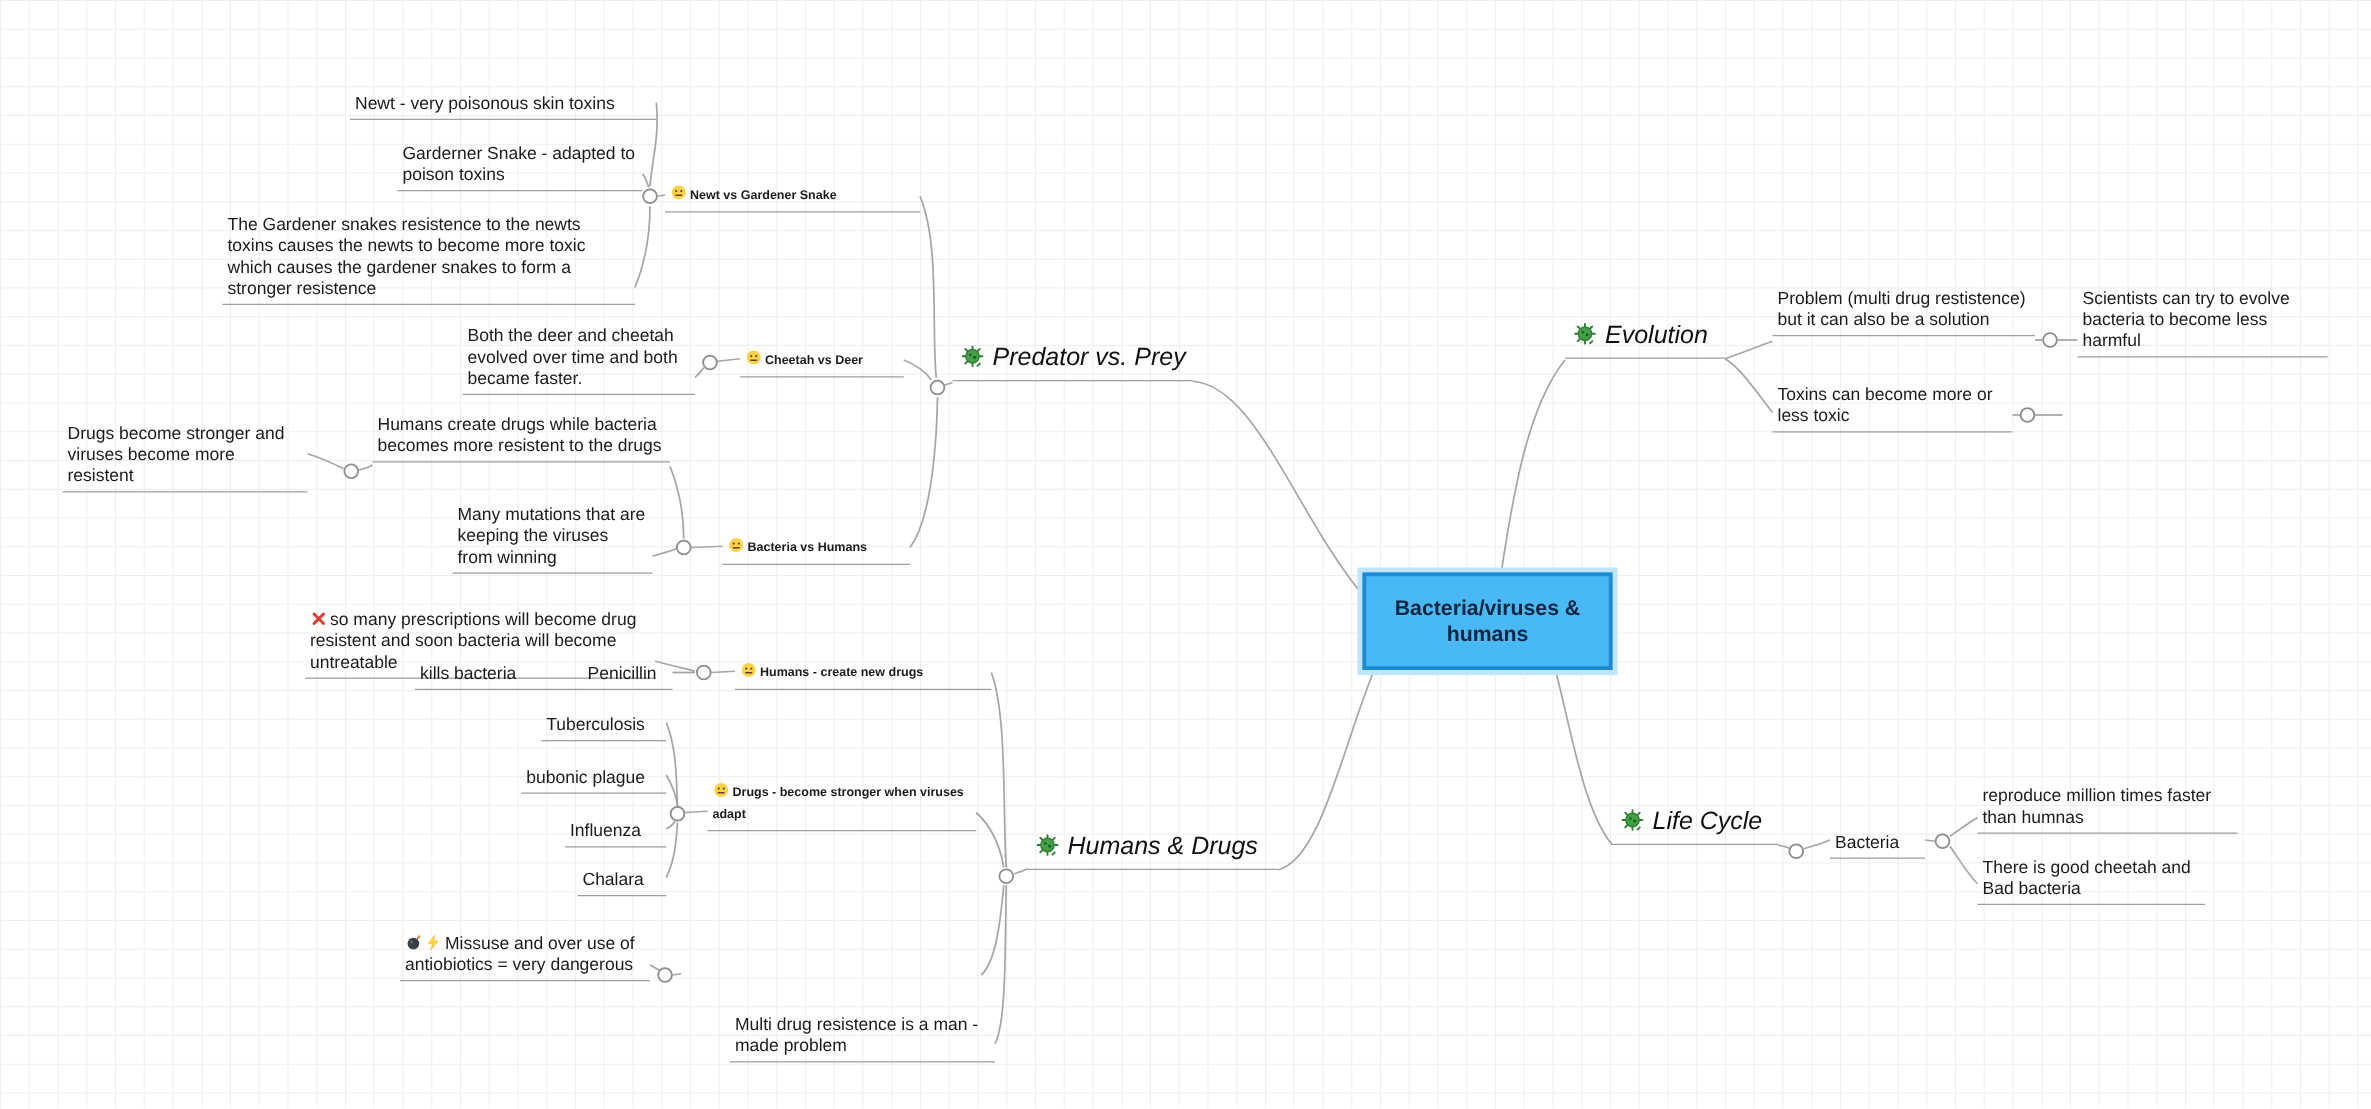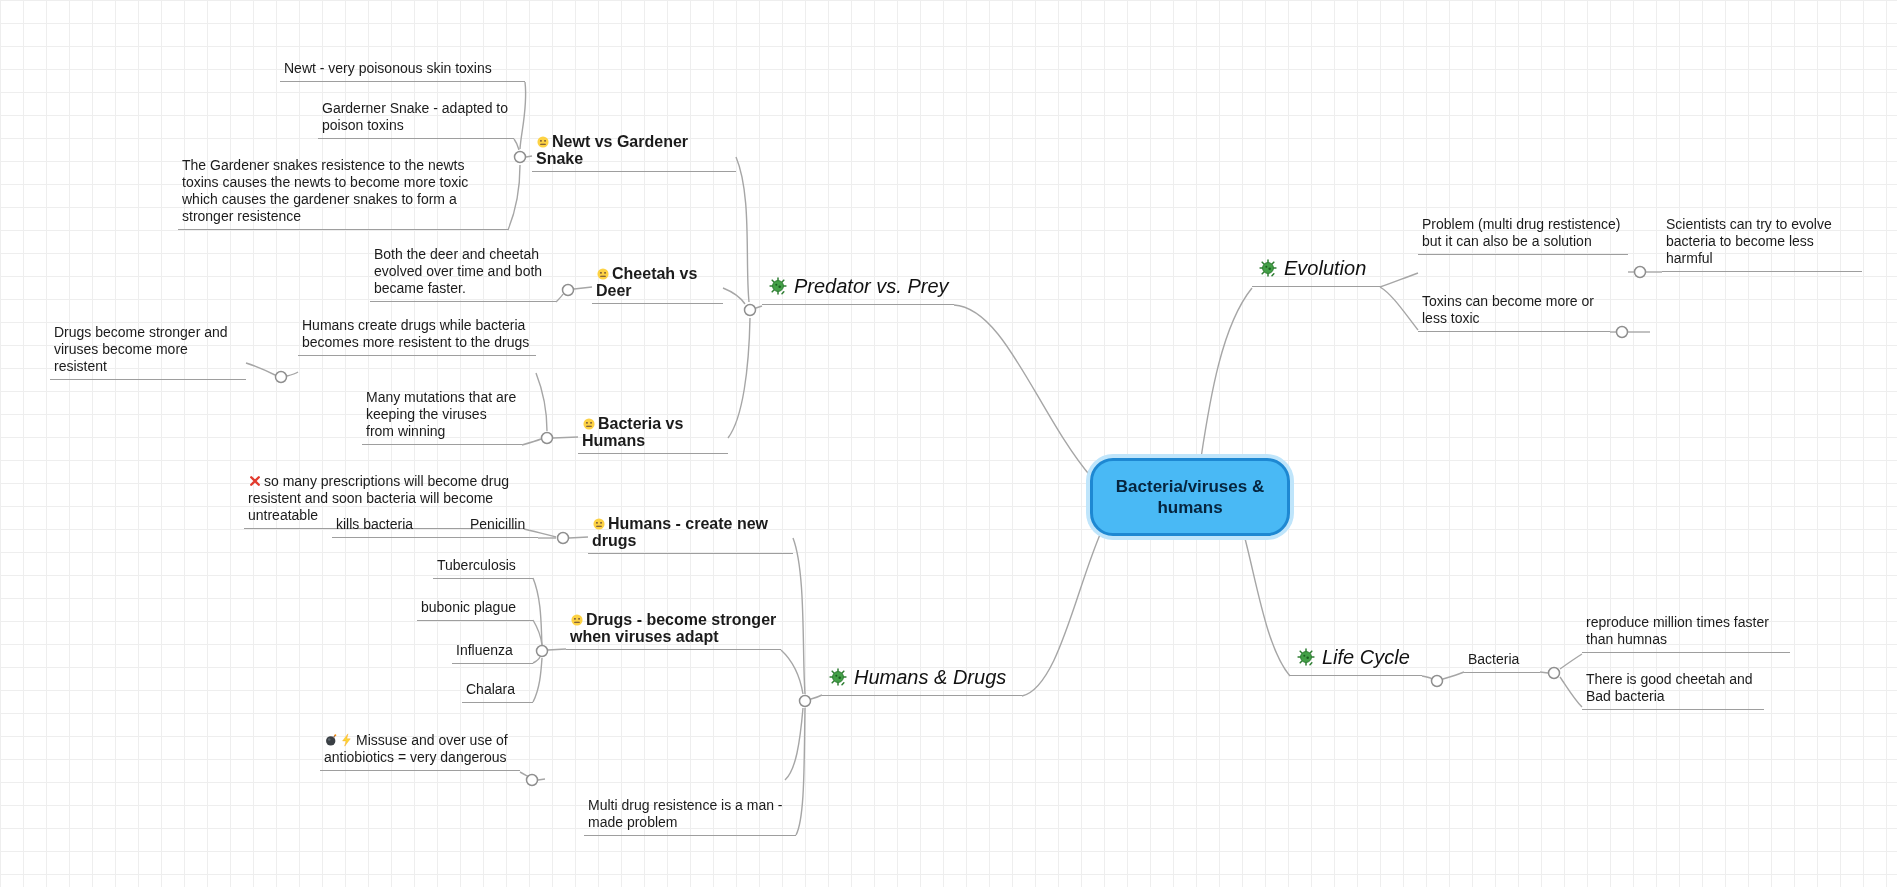--- a/index.html
+++ b/index.html
@@ -10,32 +10,32 @@
     background-image:linear-gradient(to right,#eeeeee 1px,transparent 1px),
                      linear-gradient(to bottom,#eeeeee 1px,transparent 1px);
     background-size:23px 23px;
   }
   .wires{position:absolute;left:0;top:0;}
   .wires path,.wires line{fill:none;stroke:#a6a6a6;stroke-width:1.4px;}
   .wires circle{fill:#ffffff;stroke:#8f8f8f;stroke-width:1.5px;}
   .node{
     position:absolute;box-sizing:border-box;text-align:left;
     padding:1px 4px 4px;border-bottom:1.5px solid #9e9e9e;
-    font-size:14px;line-height:17px;color:#1b1b1b;cursor:default;
-  }
-  .node.b{font-weight:700;font-size:16px;}
+    font-size:14px;line-height:17px;color:#1b1b1b;cursor:default;margin-top:14px;
+  }
+  .node.b{font-weight:700;font-size:10px;}
   .branch{
     position:absolute;box-sizing:border-box;
     padding:2px 6px 6px;border-bottom:1.5px solid #9e9e9e;
     font-style:italic;font-size:20px;line-height:24px;color:#111;white-space:nowrap;
   }
   .center-node{
     position:absolute;display:flex;align-items:center;justify-content:center;
     text-align:center;font-weight:700;font-size:17px;line-height:21px;color:#06243e;
-    background:#49b9f5;border:3px solid #1e88d2;border-radius:23px;
+    background:#49b9f5;border:3px solid #1e88d2;border-radius:0;
     box-shadow:0 0 0 4px #bfe5fb;
   }
   .ic{width:15px;height:15px;display:inline-block;vertical-align:-2px;margin-right:4px;}
   .ic.sm{width:14px;height:14px;margin-right:2px;}
   .branch .ic{width:20px;height:20px;vertical-align:-3px;margin-right:6px;}
 </style>
 </head>
 <body>
 
 <svg width="0" height="0" style="position:absolute" aria-hidden="true">

